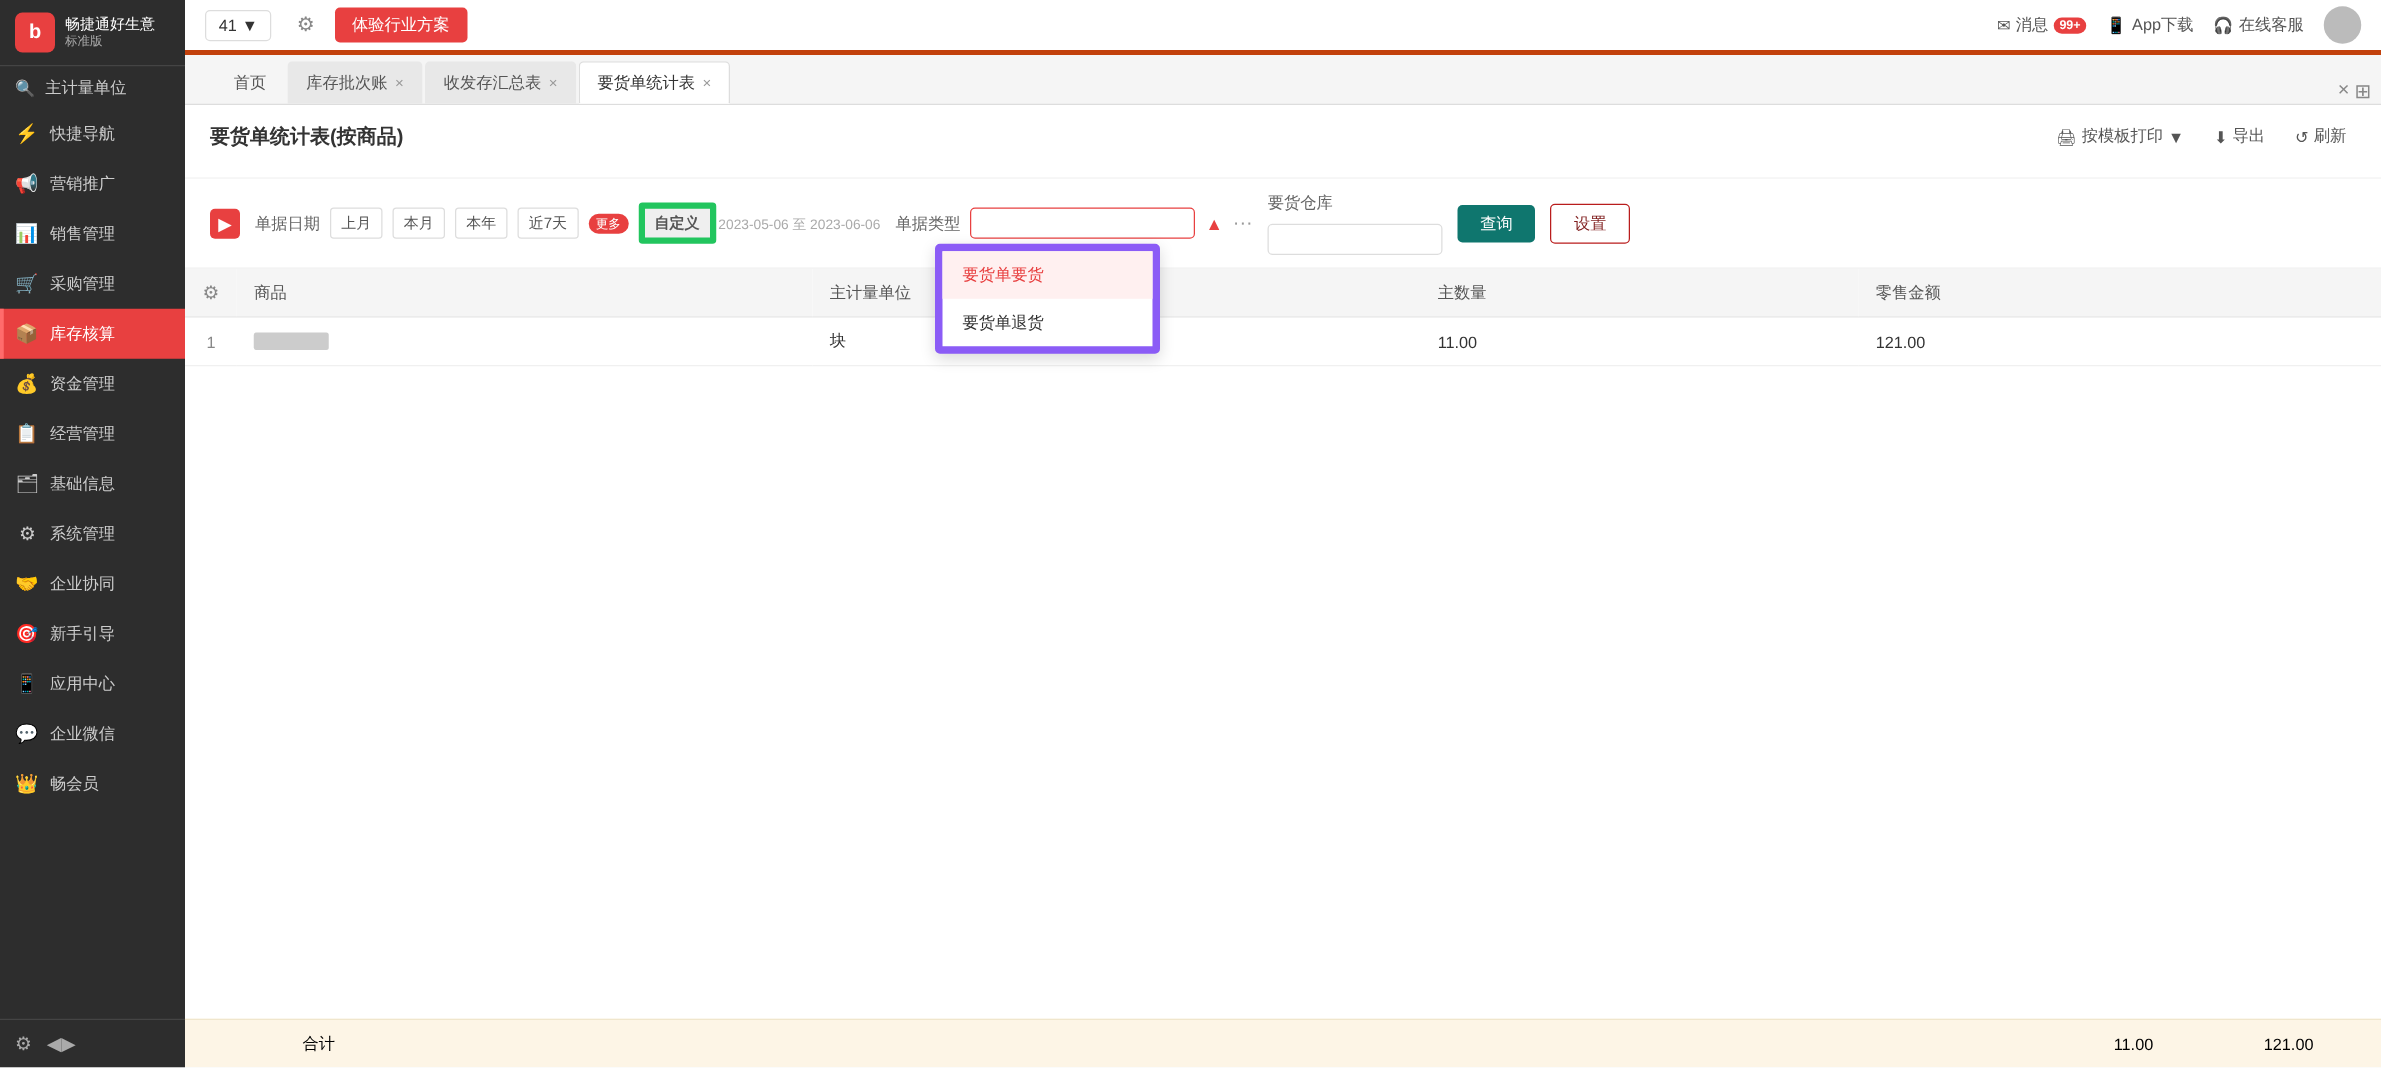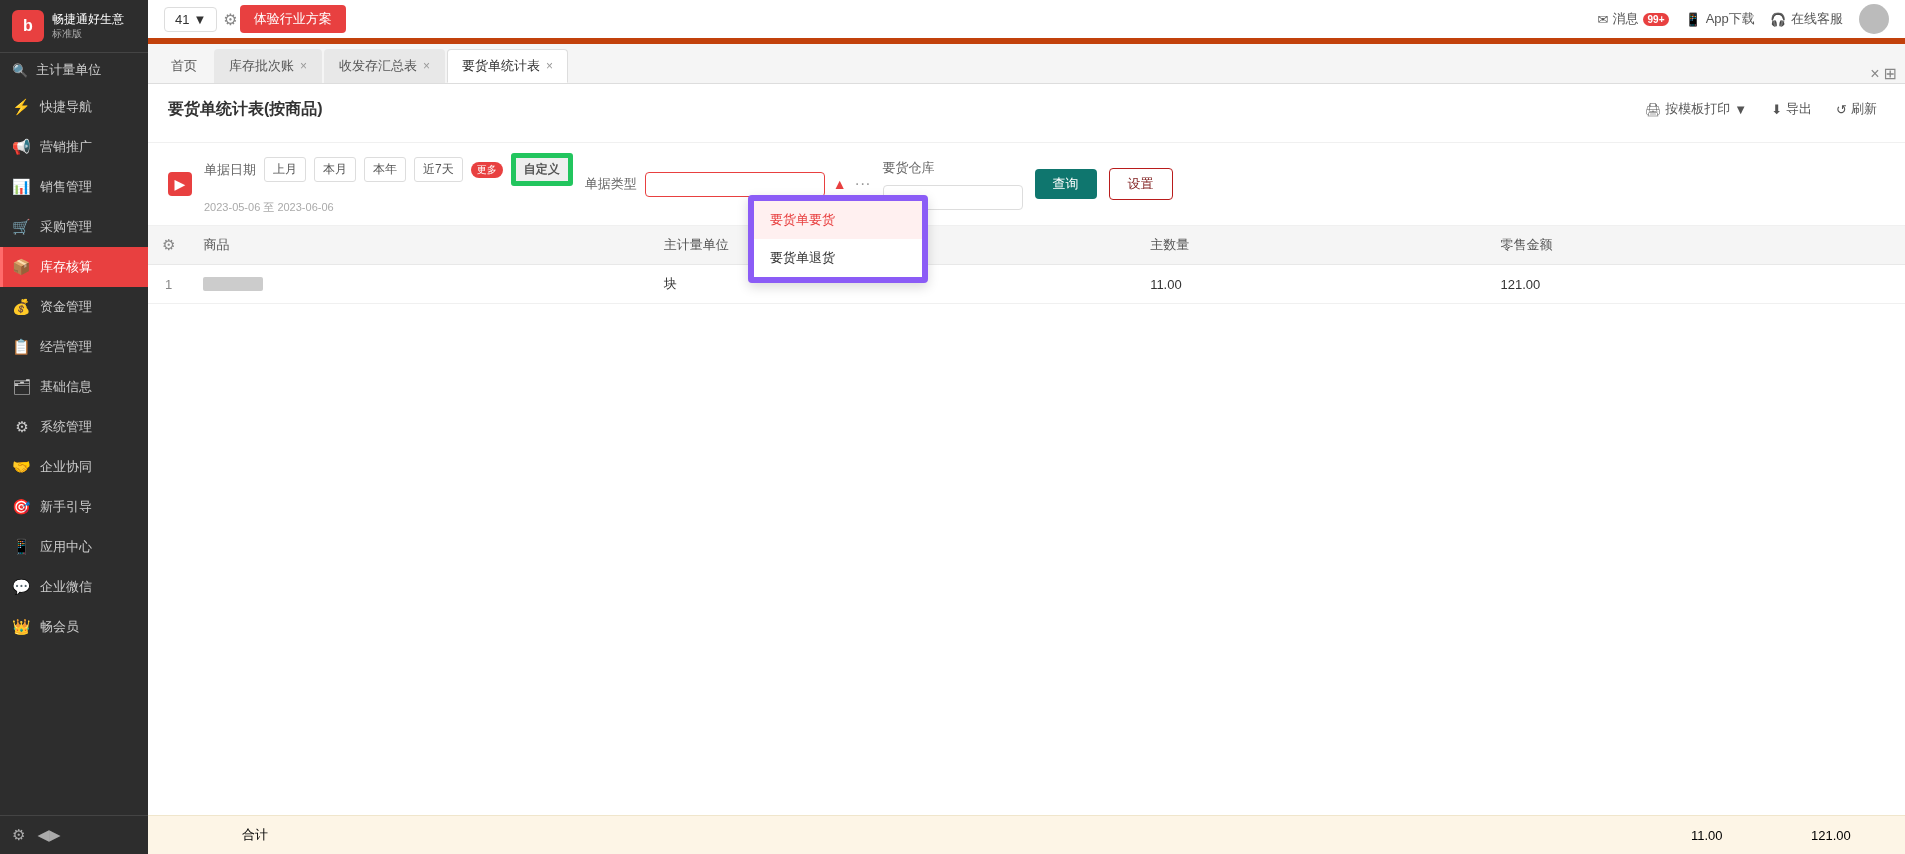--- a/index.html
+++ b/index.html
@@ -89,22 +89,22 @@
       overflow: hidden;
     }
 
     
     .topbar {
       height: 44px;
       background: #fff;
       display: flex;
       align-items: center;
       padding: 0 16px;
-      border-bottom: 6px solid #c2410c;
-      gap: 2px;
+      border-bottom: 4px solid #c2410c;
+      gap: 16px;
       flex-shrink: 0;
     }
     .topbar-store {
       display: flex;
       align-items: center;
       gap: 4px;
       color: #333;
       cursor: pointer;
       border: 1px solid #ddd;
       border-radius: 4px;
@@ -139,21 +139,21 @@
       border-radius: 50%;
       overflow: hidden;
     }
 
     
     .tabbar {
       height: 40px;
       background: #f5f5f5;
       display: flex;
       align-items: flex-end;
-      padding-left: 8px;
+      padding-left: 24px;
       border-bottom: 1px solid #ddd;
       flex-shrink: 0;
       gap: 0;
     }
     .tab {
       height: 34px;
       display: flex;
       align-items: center;
       padding: 0 14px;
       cursor: pointer;
@@ -385,22 +385,22 @@
     .filter-row2 {
       display: flex;
       align-items: center;
       gap: 4px;
       font-size: 11px;
       color: #aaa;
       margin-top: 2px;
     }
     .filter-section {
       display: flex;
-      flex-direction: column;
-      gap: 12px;
+      flex-direction: row;
+      gap: 2px;
     }
   </style>
 </head>
 <body>
 
 <div class="sidebar">
   <div class="sidebar-logo">
     <div class="sidebar-logo-icon">b</div>
     <div class="sidebar-logo-text">
       <div>畅捷通好生意</div>

